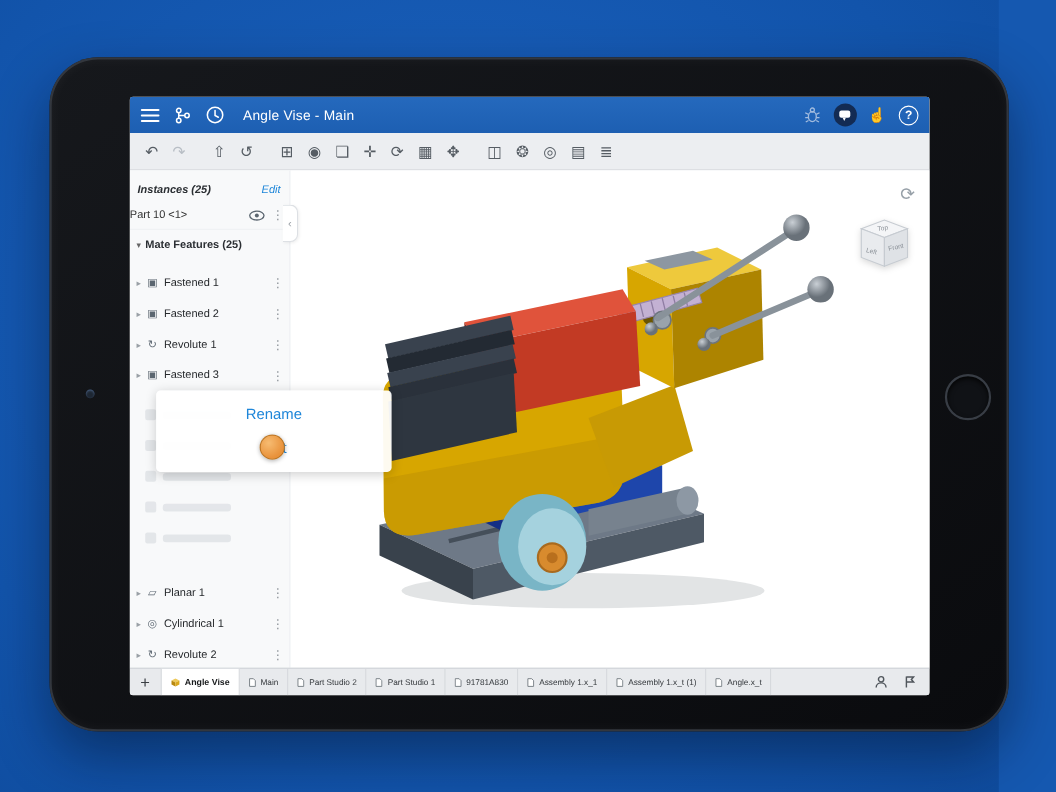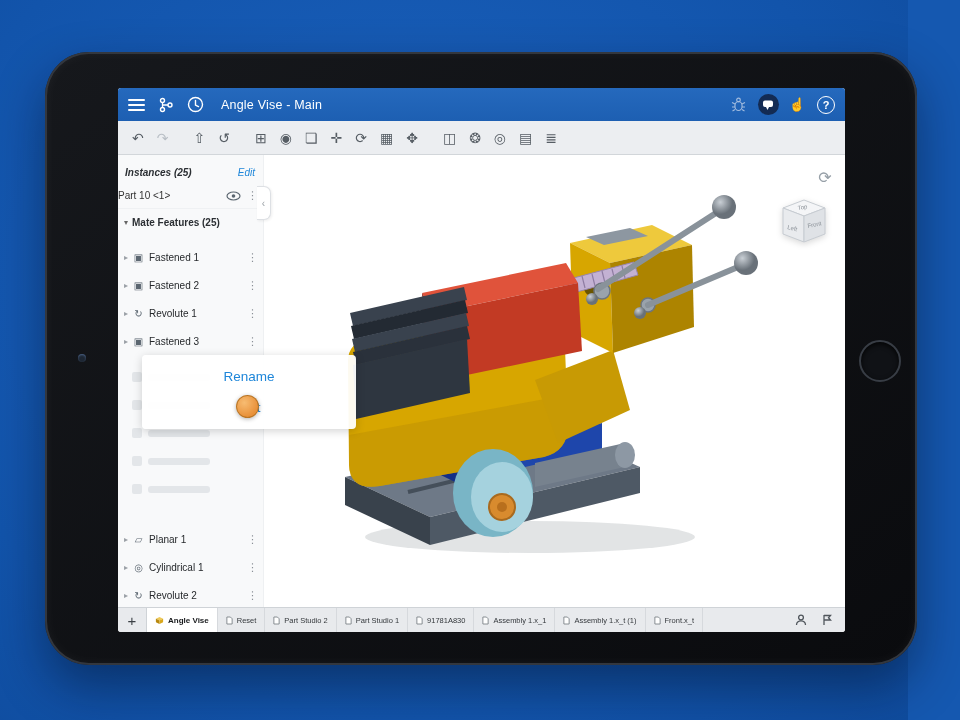--- a/index.html
+++ b/index.html
@@ -314,21 +314,21 @@
             <polygon points="1,3 5,1 9,3 5,5" fill="#eec95a"></polygon>
             <polygon points="1,3 5,5 5,9 1,7" fill="#b8880e"></polygon>
             <polygon points="5,5 9,3 9,7 5,9" fill="#d9a71b"></polygon>
           </svg>
           <span>Angle Vise</span>
         </div>
         <div class="tab">
           <svg width="7" height="9" viewBox="0 0 8 10">
               <path d="M1 1 h4 l2 2 v6 h-6 z" fill="#fff" stroke="#798086" stroke-width="1"></path>
             </svg>
-          <span>Reset</span>
+          <span>Main</span>
         </div>
         <div class="tab">
           <svg width="7" height="9" viewBox="0 0 8 10">
               <path d="M1 1 h4 l2 2 v6 h-6 z" fill="#fff" stroke="#798086" stroke-width="1"></path>
             </svg>
           <span>Part Studio 2</span>
         </div>
         <div class="tab">
           <svg width="7" height="9" viewBox="0 0 8 10">
               <path d="M1 1 h4 l2 2 v6 h-6 z" fill="#fff" stroke="#798086" stroke-width="1"></path>
@@ -350,21 +350,21 @@
         <div class="tab">
           <svg width="7" height="9" viewBox="0 0 8 10">
               <path d="M1 1 h4 l2 2 v6 h-6 z" fill="#fff" stroke="#798086" stroke-width="1"></path>
             </svg>
           <span>Assembly 1.x_t (1)</span>
         </div>
         <div class="tab">
           <svg width="7" height="9" viewBox="0 0 8 10">
               <path d="M1 1 h4 l2 2 v6 h-6 z" fill="#fff" stroke="#798086" stroke-width="1"></path>
             </svg>
-          <span>Front.x_t</span>
+          <span>Angle.x_t</span>
         </div>
         <div class="tabbar-right">
           <svg width="12" height="12" viewBox="0 0 12 12">
             <circle cx="6" cy="3.5" r="2.4" fill="none" stroke="#50565c" stroke-width="1.3"></circle>
             <path d="M1.5 11 C1.5 8 4 6.8 6 6.8 C8 6.8 10.5 8 10.5 11" fill="none" stroke="#50565c" stroke-width="1.3"></path>
           </svg>
           <svg width="12" height="12" viewBox="0 0 12 12">
             <path d="M3 1 V11 M3 1.5 H9.5 L7.5 3.8 L9.5 6 H3" fill="none" stroke="#50565c" stroke-width="1.3"></path>
           </svg>
         </div>

